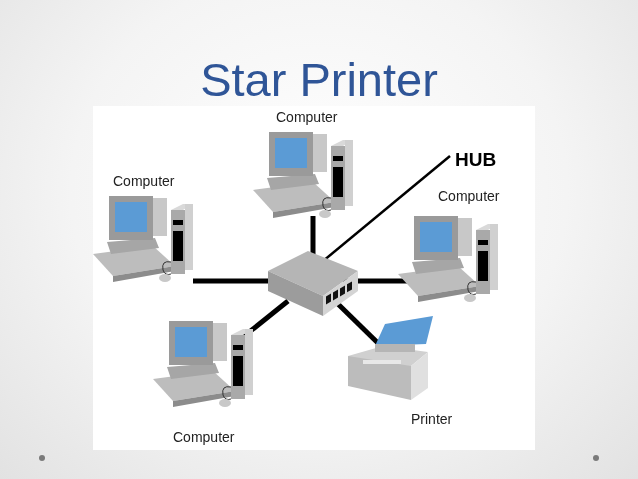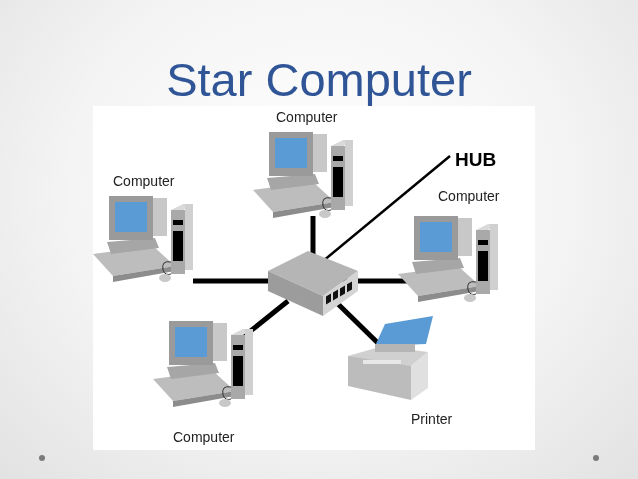--- a/index.html
+++ b/index.html
@@ -15,21 +15,21 @@
   .panel {
     position:absolute; left:93px; top:106px; width:442px; height:344px;
     background:#ffffff;
   }
   .dot { position:absolute; width:6px; height:6px; border-radius:50%; background:#7a7a7a; }
   svg text { font-family: "Liberation Sans", sans-serif; }
 </style>
 </head>
 <body>
 
-<div class="title">Star Computer</div>
+<div class="title">Star Printer</div>
 
 <div class="panel">
   <svg width="442" height="344" viewBox="0 0 442 344" xmlns="http://www.w3.org/2000/svg">
     <defs>
       <g id="pc">
 
         <polygon points="0,58 60,50 82,70 20,80" fill="#bdbdbd"></polygon>
         <polygon points="20,80 82,70 82,75 20,86" fill="#8c8c8c"></polygon>
 
         <polygon points="14,46 62,42 66,52 18,58" fill="#a6a6a6"></polygon>

